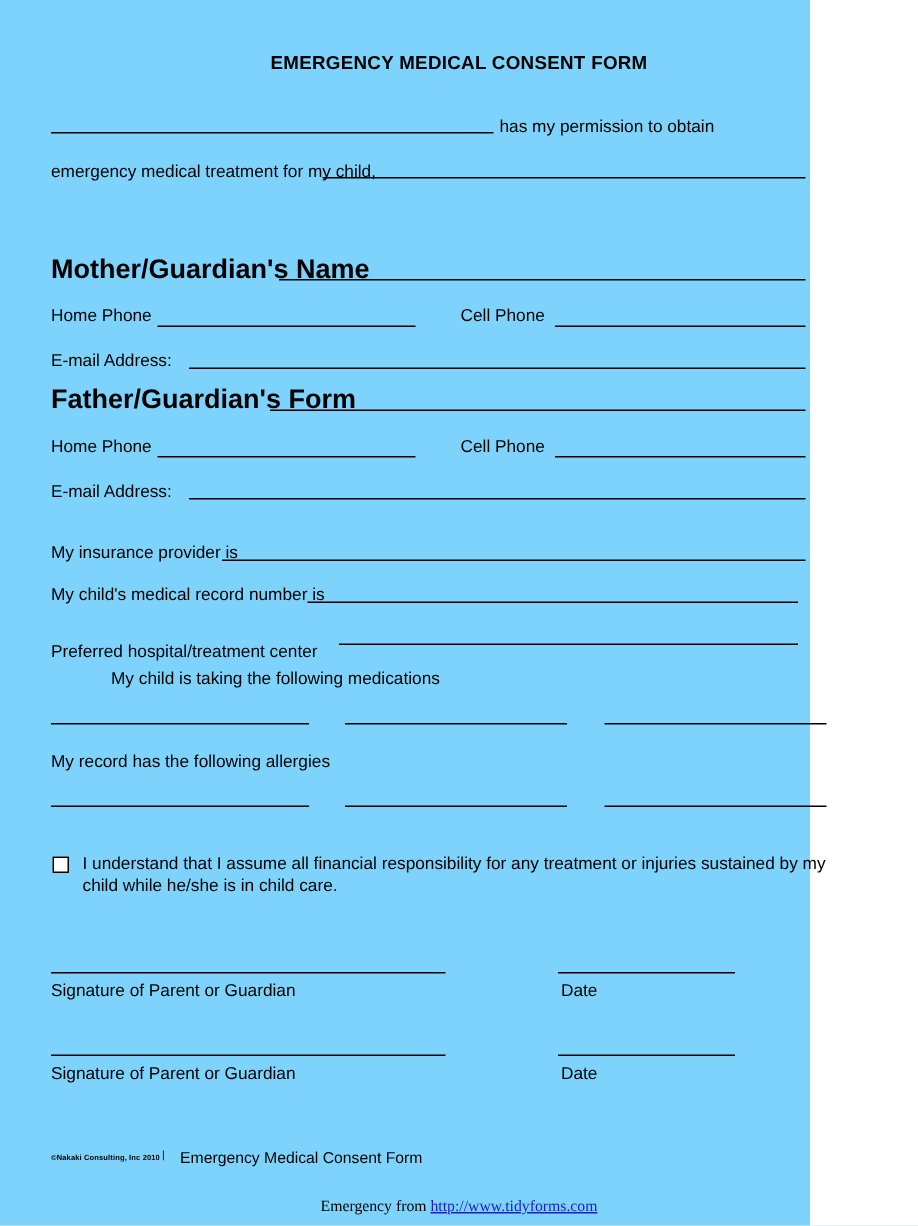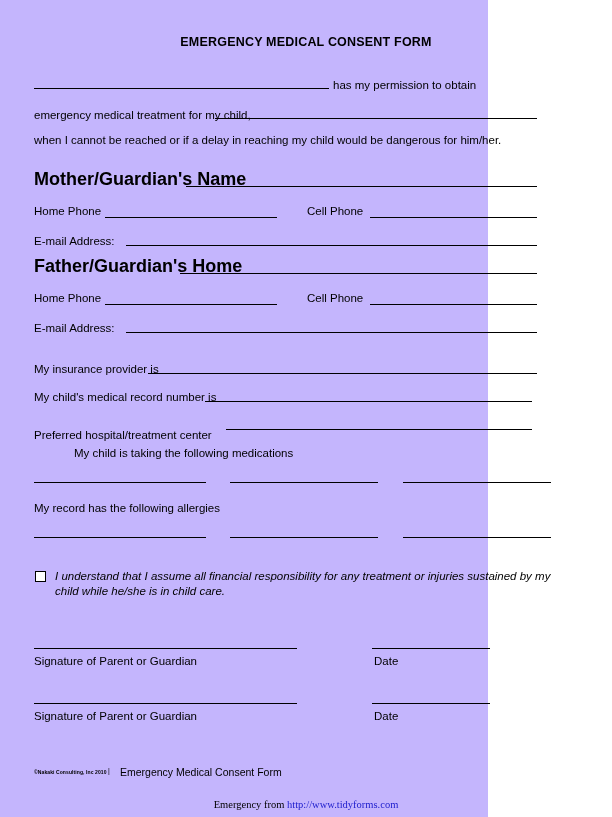--- a/index.html
+++ b/index.html
@@ -13,23 +13,23 @@
     height: 817px;
     position: relative;
     font-family: "Liberation Sans", sans-serif;
     color: #000000;
     overflow: hidden;
   }
 
   .page {
     position: absolute;
     inset: 0;
-    width: 488px;
+    width: 540px;
     height: 817px;
-    background: #c4b5fd;
+    background: #7dd3fc;
   }
 
   
   .form-title {
     position: absolute;
     top: 35px;
     left: 0;
     width: 612px;
     text-align: center;
     font-size: 12.5px;
@@ -99,49 +99,48 @@
   .download-line {
     position: absolute;
     left: 0;
     top: 799px;
     width: 612px;
     text-align: center;
     font-family: "Liberation Serif", serif;
     font-size: 10.5px;
     white-space: nowrap;
   }
-  .download-line .url { color: #1c1ccc; }
+  .download-line .url { color: #1c1ccc; text-decoration: underline; }
 </style>
 </head>
 <body>
 
 <div class="page">
 
   <div class="form-title">EMERGENCY MEDICAL CONSENT FORM</div>
 
   <div class="rule" style="left:34px; top:88px; width:295px;"></div>
   <div class="txt" style="left:34px; top:108px;">emergency medical treatment for my child,</div>
 
   <div class="txt" style="left:333px; top:78px;">has my permission to obtain</div>
   <div class="rule" style="left:215px; top:118px; width:322px;"></div>
 
-  <div class="txt" style="left:34px; top:133px;">when I cannot be reached or if a delay in reaching my child would be dangerous for him/her.</div>
 
   <div class="txt bold" style="left:34px; top:172px;">Mother/Guardian's Name</div>
   <div class="rule" style="left:186px; top:186px; width:351px;"></div>
 
   <div class="txt" style="left:34px; top:204px;">Home Phone</div>
   <div class="rule" style="left:105px; top:217px; width:172px;"></div>
   <div class="txt" style="left:307px; top:204px;">Cell Phone</div>
   <div class="rule" style="left:370px; top:217px; width:167px;"></div>
 
   <div class="txt" style="left:34px; top:234px;">E-mail Address:</div>
   <div class="rule" style="left:126px; top:245px; width:411px;"></div>
 
-  <div class="txt bold" style="left:34px; top:259px;">Father/Guardian's Home</div>
+  <div class="txt bold" style="left:34px; top:259px;">Father/Guardian's Form</div>
   <div class="rule" style="left:180px; top:273px; width:357px;"></div>
 
   <div class="txt" style="left:34px; top:291px;">Home Phone</div>
   <div class="rule" style="left:105px; top:304px; width:172px;"></div>
   <div class="txt" style="left:307px; top:291px;">Cell Phone</div>
   <div class="rule" style="left:370px; top:304px; width:167px;"></div>
 
   <div class="txt" style="left:34px; top:321px;">E-mail Address:</div>
   <div class="rule" style="left:126px; top:332px; width:411px;"></div>
 
@@ -158,21 +157,21 @@
   <div class="rule" style="left:34px; top:482px; width:172px;"></div>
   <div class="rule" style="left:230px; top:482px; width:148px;"></div>
   <div class="rule" style="left:403px; top:482px; width:148px;"></div>
 
   <div class="txt" style="left:34px; top:501px;">My record has the following allergies</div>
   <div class="rule" style="left:34px; top:537px; width:172px;"></div>
   <div class="rule" style="left:230px; top:537px; width:148px;"></div>
   <div class="rule" style="left:403px; top:537px; width:148px;"></div>
 
   <div class="checkbox" style="left:35px; top:571px;"></div>
-  <div class="para" style="left:55px; top:569px;font-style:italic;">I understand that I assume all financial responsibility for any treatment or injuries sustained by my child while he/she is in child care.</div>
+  <div class="para" style="left:55px; top:569px;">I understand that I assume all financial responsibility for any treatment or injuries sustained by my child while he/she is in child care.</div>
 
   <div class="rule" style="left:34px; top:648px; width:263px;"></div>
   <div class="txt" style="left:34px; top:654px;">Signature of Parent or Guardian</div>
   <div class="rule" style="left:372px; top:648px; width:118px;"></div>
   <div class="txt" style="left:374px; top:654px;">Date</div>
 
   <div class="rule" style="left:34px; top:703px; width:263px;"></div>
   <div class="txt" style="left:34px; top:709px;">Signature of Parent or Guardian</div>
   <div class="rule" style="left:372px; top:703px; width:118px;"></div>
   <div class="txt" style="left:374px; top:709px;">Date</div>

